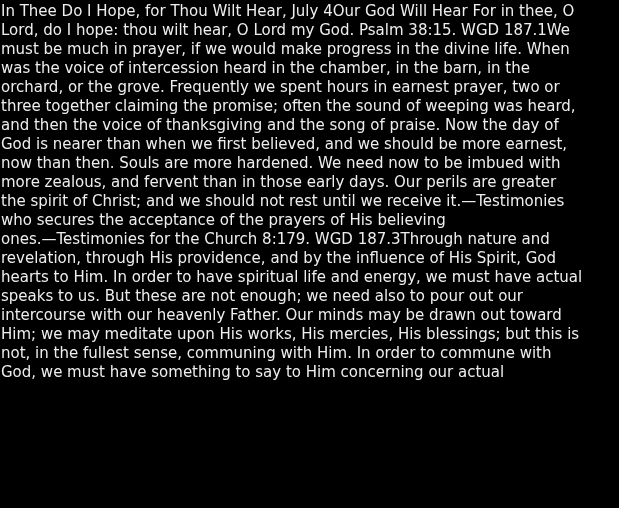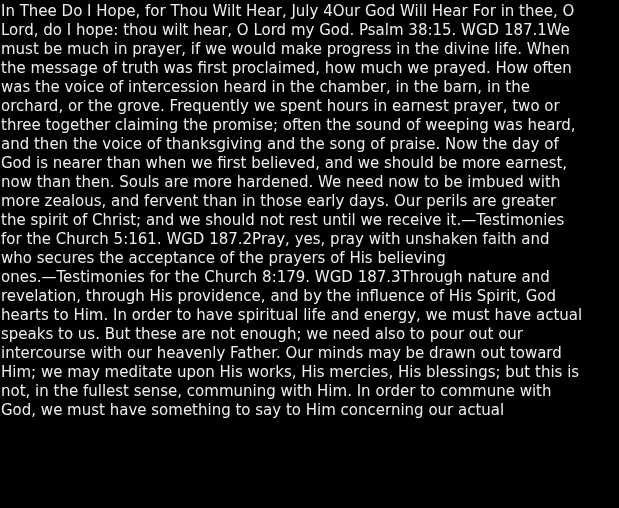--- a/index.html
+++ b/index.html
@@ -31,30 +31,28 @@
   }
 </style>
 </head>
 <body>
 
 <div class="page" style="background: rgb(0, 0, 0);">
   <div class="text-block" style="color: rgb(238, 238, 238);">
       <div class="line">In Thee Do I Hope, for Thou Wilt Hear, July 4Our God Will Hear For in thee, O</div>
       <div class="line">Lord, do I hope: thou wilt hear, O Lord my God. Psalm 38:15. WGD 187.1We</div>
       <div class="line">must be much in prayer, if we would make progress in the divine life. When</div>
-      <div class="line">the message of truth was first proclaimed, how much we prayed. How often</div>
       <div class="line">was the voice of intercession heard in the chamber, in the barn, in the</div>
       <div class="line">orchard, or the grove. Frequently we spent hours in earnest prayer, two or</div>
       <div class="line">three together claiming the promise; often the sound of weeping was heard,</div>
       <div class="line">and then the voice of thanksgiving and the song of praise. Now the day of</div>
       <div class="line">God is nearer than when we first believed, and we should be more earnest,</div>
       <div class="line">now than then. Souls are more hardened. We need now to be imbued with</div>
       <div class="line">more zealous, and fervent than in those early days. Our perils are greater</div>
       <div class="line">the spirit of Christ; and we should not rest until we receive it.—Testimonies</div>
-      <div class="line">for the Church 5:161. WGD 187.2Pray, yes, pray with unshaken faith and</div>
       <div class="line">who secures the acceptance of the prayers of His believing</div>
       <div class="line">ones.—Testimonies for the Church 8:179. WGD 187.3Through nature and</div>
       <div class="line">revelation, through His providence, and by the influence of His Spirit, God</div>
       <div class="line">hearts to Him. In order to have spiritual life and energy, we must have actual</div>
       <div class="line">speaks to us. But these are not enough; we need also to pour out our</div>
       <div class="line">intercourse with our heavenly Father. Our minds may be drawn out toward</div>
       <div class="line">Him; we may meditate upon His works, His mercies, His blessings; but this is</div>
       <div class="line">not, in the fullest sense, communing with Him. In order to commune with</div>
       <div class="line">God, we must have something to say to Him concerning our actual</div>
     </div>

